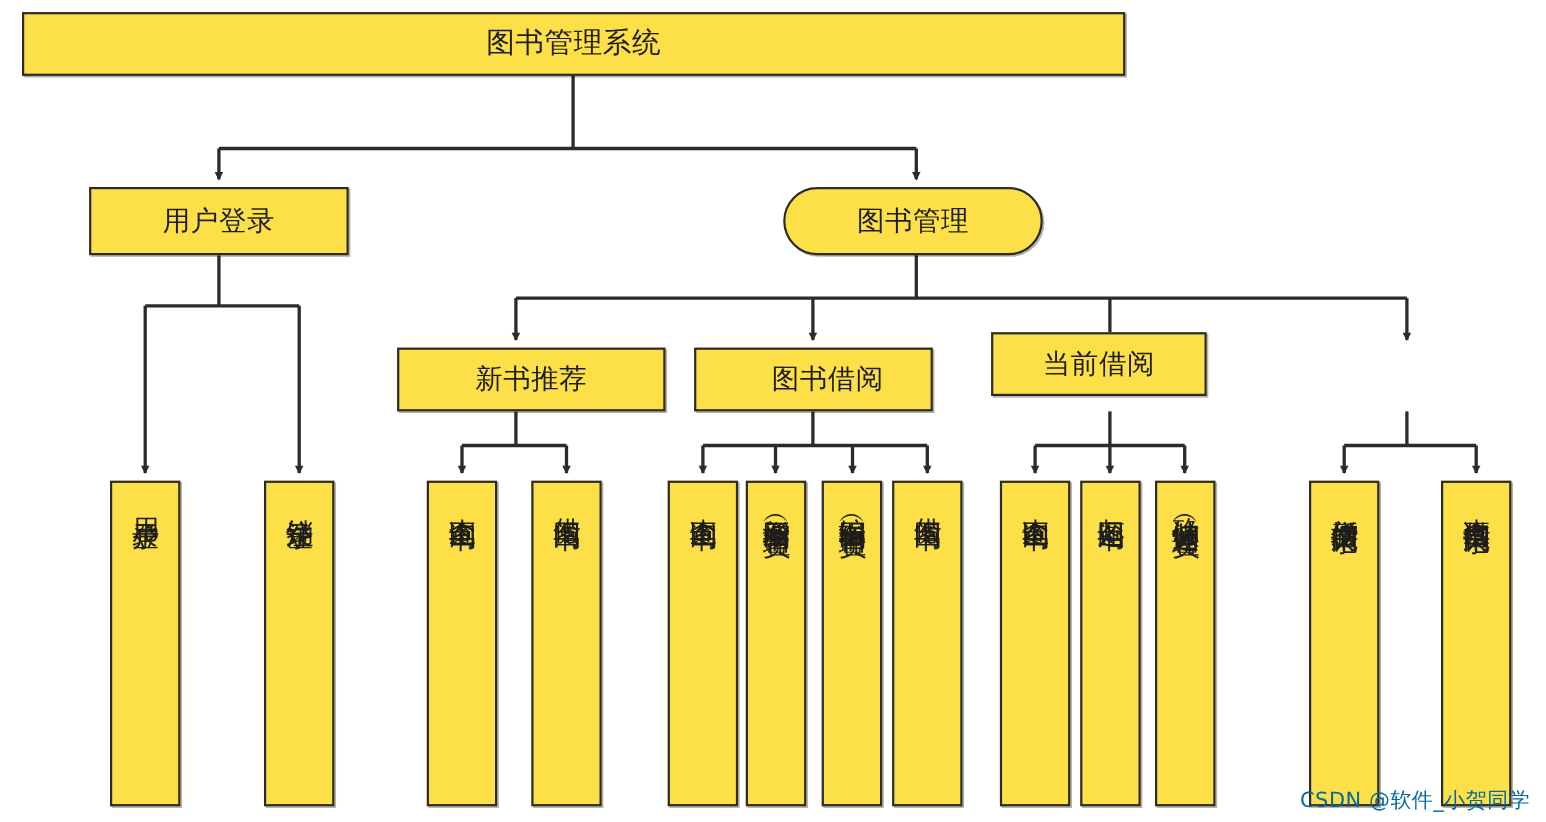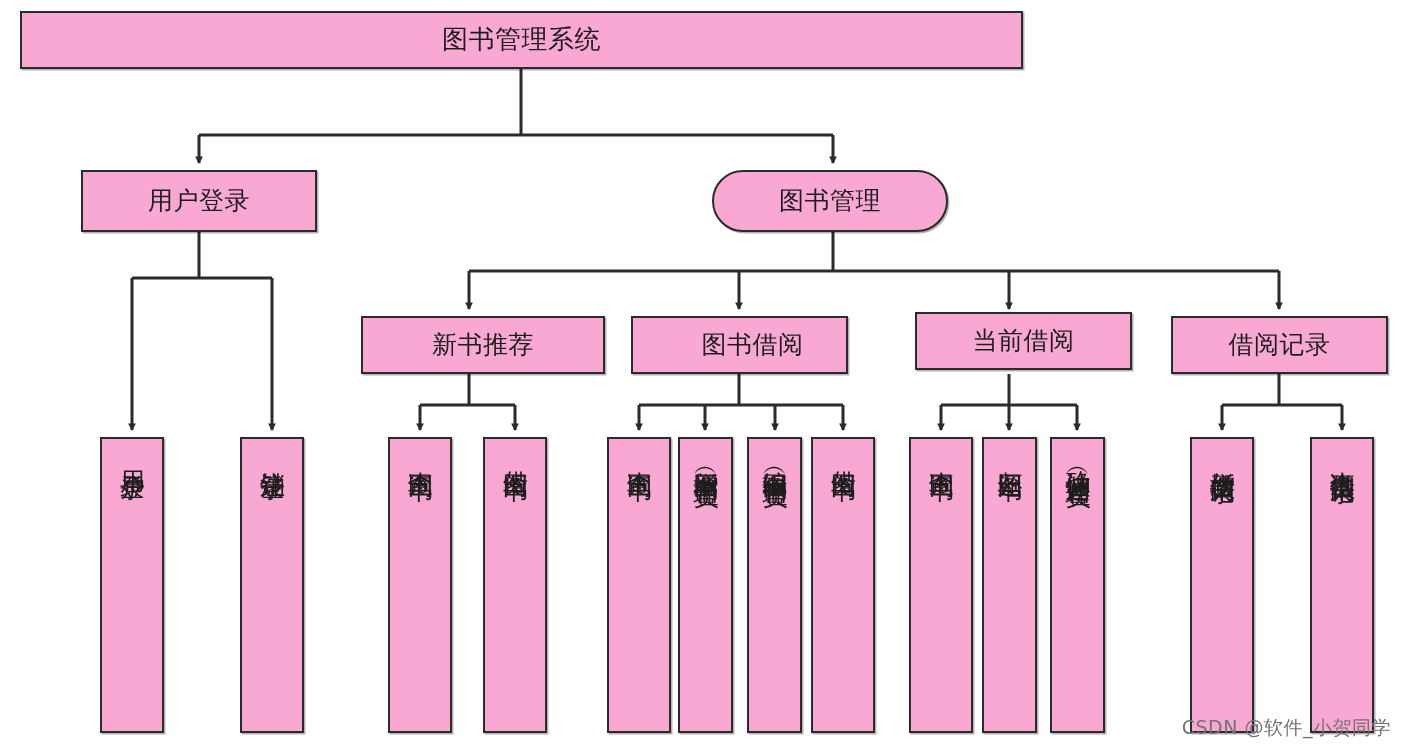--- a/index.html
+++ b/index.html
@@ -23,21 +23,21 @@
     left: 0;
     top: 0;
     width: 1405px;
     height: 747px;
     pointer-events: none;
   }
   .node {
     position: absolute;
     box-sizing: border-box;
     border: 2.5px solid #2b2b2b;
-    background: #f9a8d4;
+    background: #fde047;
     display: flex;
     align-items: center;
     justify-content: center;
     color: #1d1d1d;
     box-shadow: 1.5px 1.5px 0 rgba(0,0,0,0.30);
   }
   .node .label {
     display: block;
     text-align: center;
     line-height: 1.05;
@@ -62,21 +62,21 @@
     font-size: 25px;
     line-height: 1.12;
     letter-spacing: 2px;
     white-space: nowrap;
   }
   #watermark {
     position: absolute;
     right: 14px;
     bottom: 6px;
     font-size: 19px;
-    color: #737373;
+    color: #0369a1;
     letter-spacing: 0.5px;
     white-space: nowrap;
     user-select: none;
   }
 </style>
 </head>
 <body>
 
 <div id="canvas">
 
@@ -141,25 +141,22 @@
   <div class="node h" style="left:712px; top:170px; width:236px; height:62px;border-radius:31px;">
     <span class="label">图书管理</span>
   </div>
 
   <div class="node h" style="left:361px; top:316px; width:244px; height:58px;">
     <span class="label">新书推荐</span>
   </div>
   <div class="node h" style="left:631px; top:316px; width:217px; height:58px;padding-left:26px;">
     <span class="label">图书借阅</span>
   </div>
-  <div class="node h" style="left:901px; top:312px; width:217px; height:58px;margin-left:14px;">
+  <div class="node h" style="left:901px; top:302px; width:196px; height:58px;">
     <span class="label">当前借阅</span>
-  </div>
-  <div class="node h" style="left:1171px; top:316px; width:217px; height:58px;">
-    <span class="label">借阅记录</span>
   </div>
 
   <div class="node v" style="left:100px; top:437px; width:64px; height:296px;">
     <span class="label">用户登录</span>
   </div>
   <div class="node v" style="left:240px; top:437px; width:64px; height:296px;">
     <span class="label">注销登录</span>
   </div>
 
   <div class="node v" style="left:388px; top:437px; width:64px; height:296px;">

